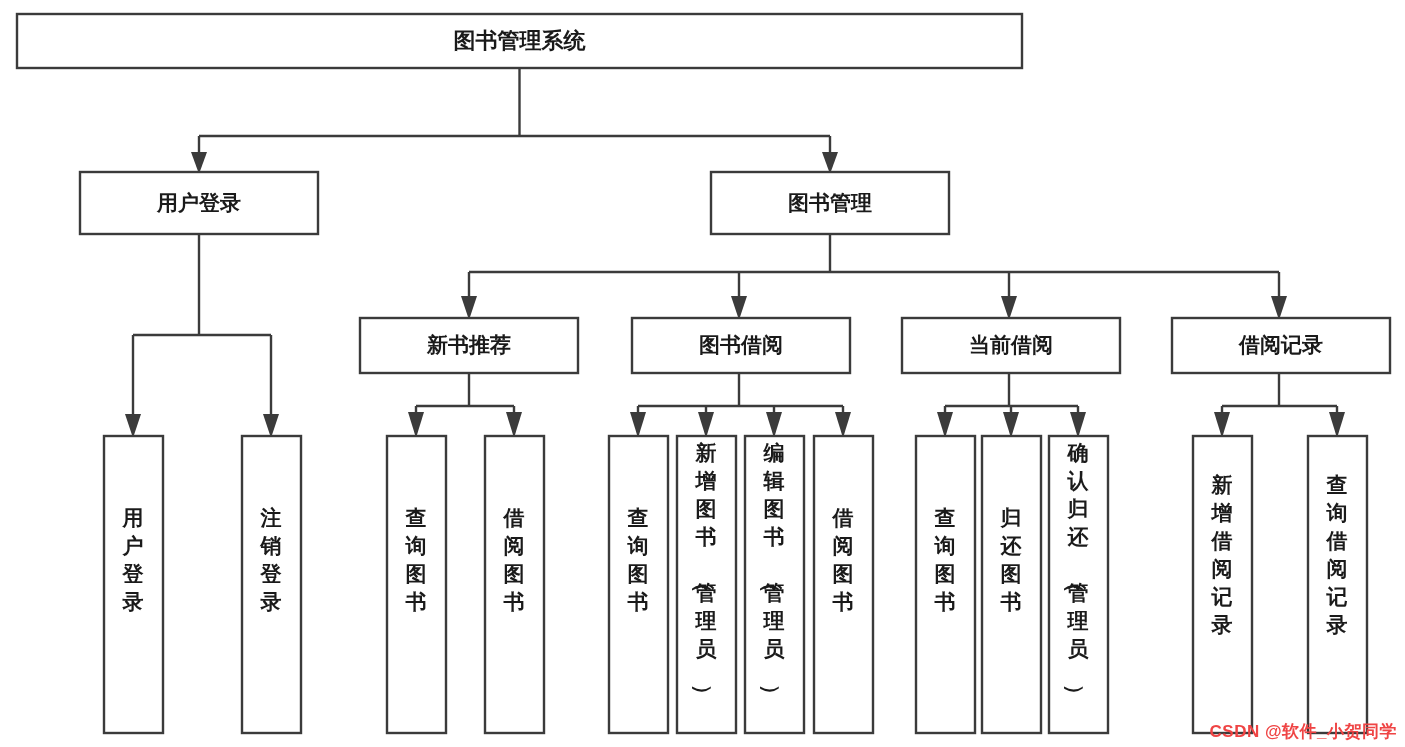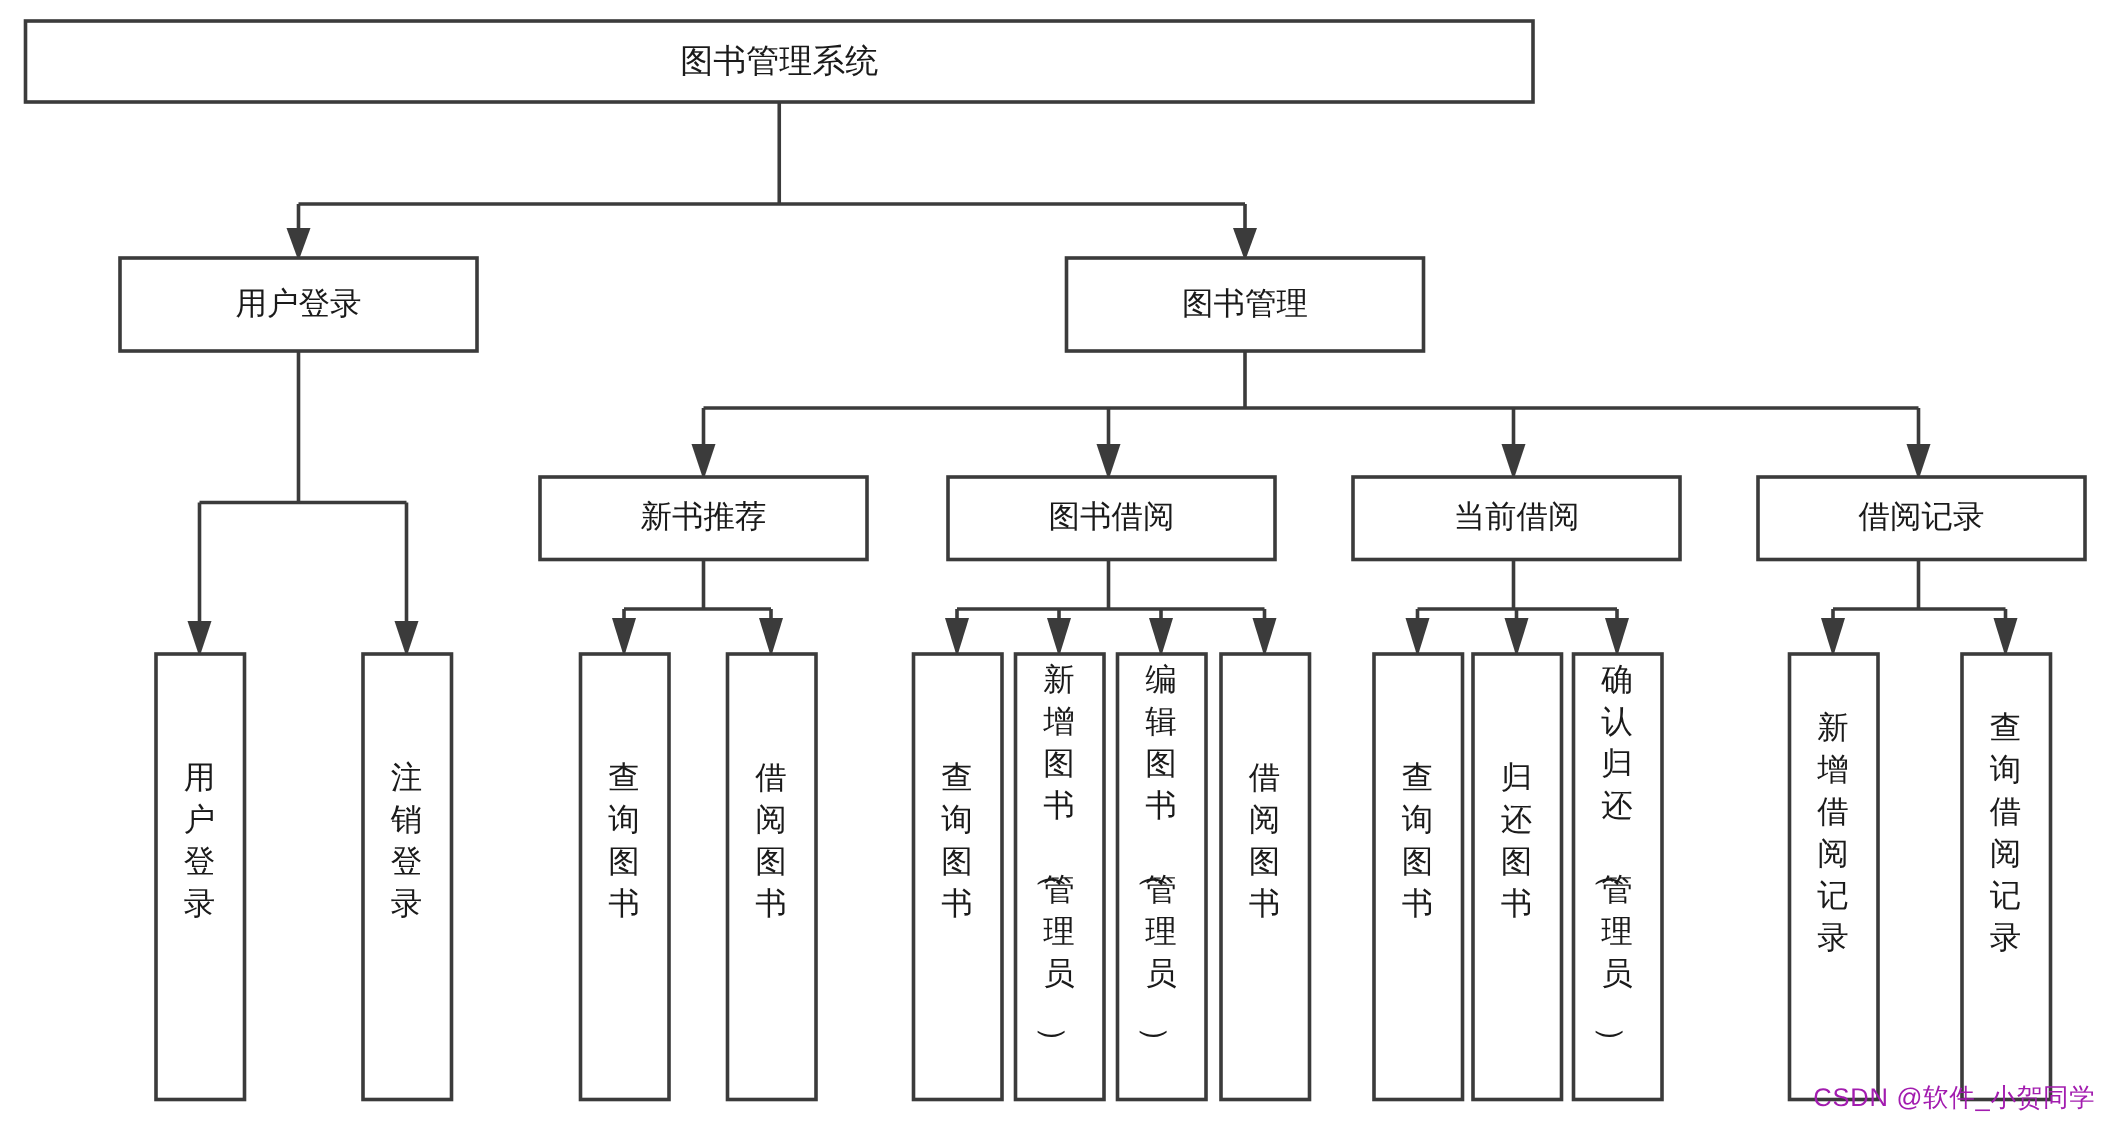--- a/index.html
+++ b/index.html
@@ -11,20 +11,21 @@
     width: 1405px;
     height: 747px;
     font-family: "Liberation Sans", "DejaVu Sans", sans-serif;
     overflow: hidden;
   }
   #diagram-root {
     position: relative;
     width: 1405px;
     height: 747px;
     background: #ffffff;
+    font-weight: bold;
   }
   svg#flow {
     position: absolute;
     left: 0;
     top: 0;
     width: 1405px;
     height: 747px;
     display: block;
   }
   .node-box {
@@ -60,21 +61,21 @@
     font-size: 22px;
     text-anchor: middle;
     dominant-baseline: middle;
   }
   .watermark {
     position: absolute;
     right: 8px;
     bottom: 4px;
     font-family: "Liberation Sans", "DejaVu Sans", sans-serif;
     font-size: 17px;
-    color: #a21caf;
+    color: #ef4444;
     white-space: nowrap;
     letter-spacing: 0.5px;
     margin-top: 16px;
   }
 </style>
 </head>
 <body>
 
 <div id="diagram-root">
 

